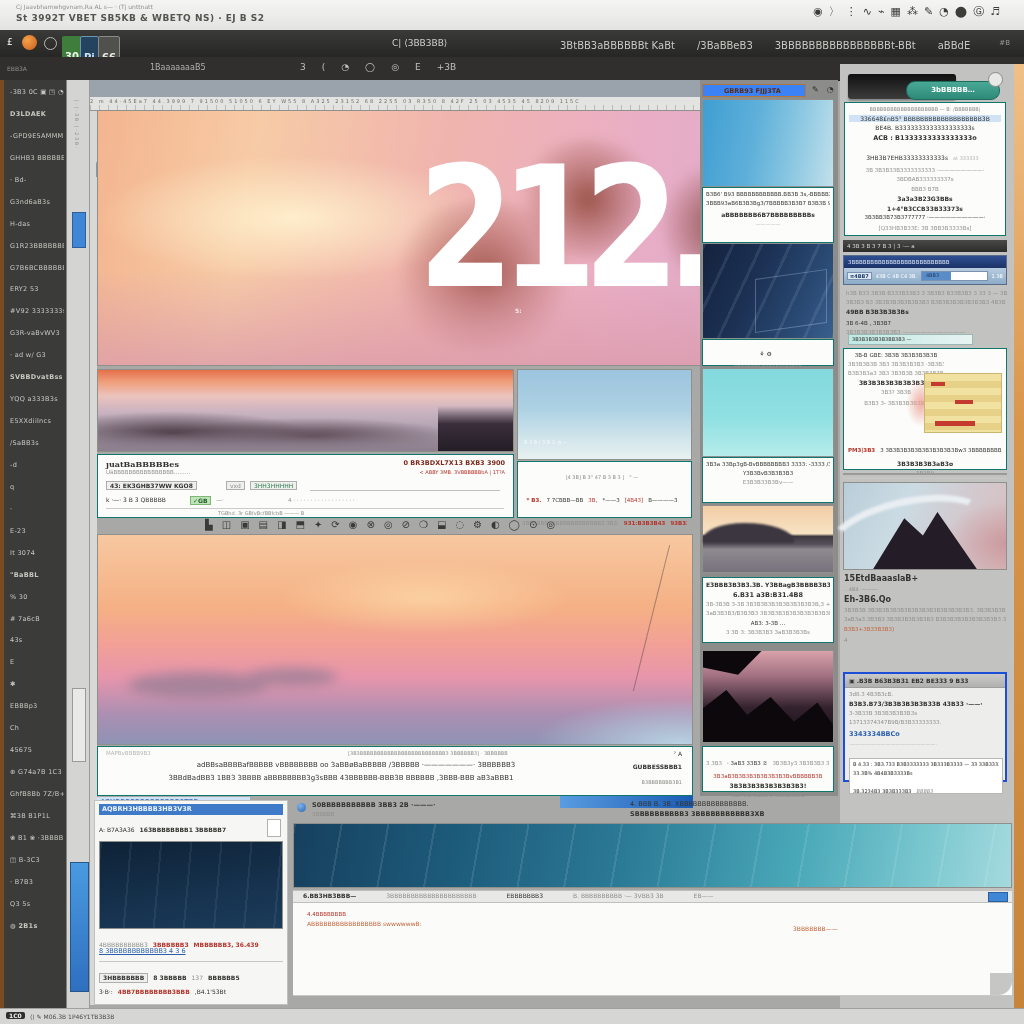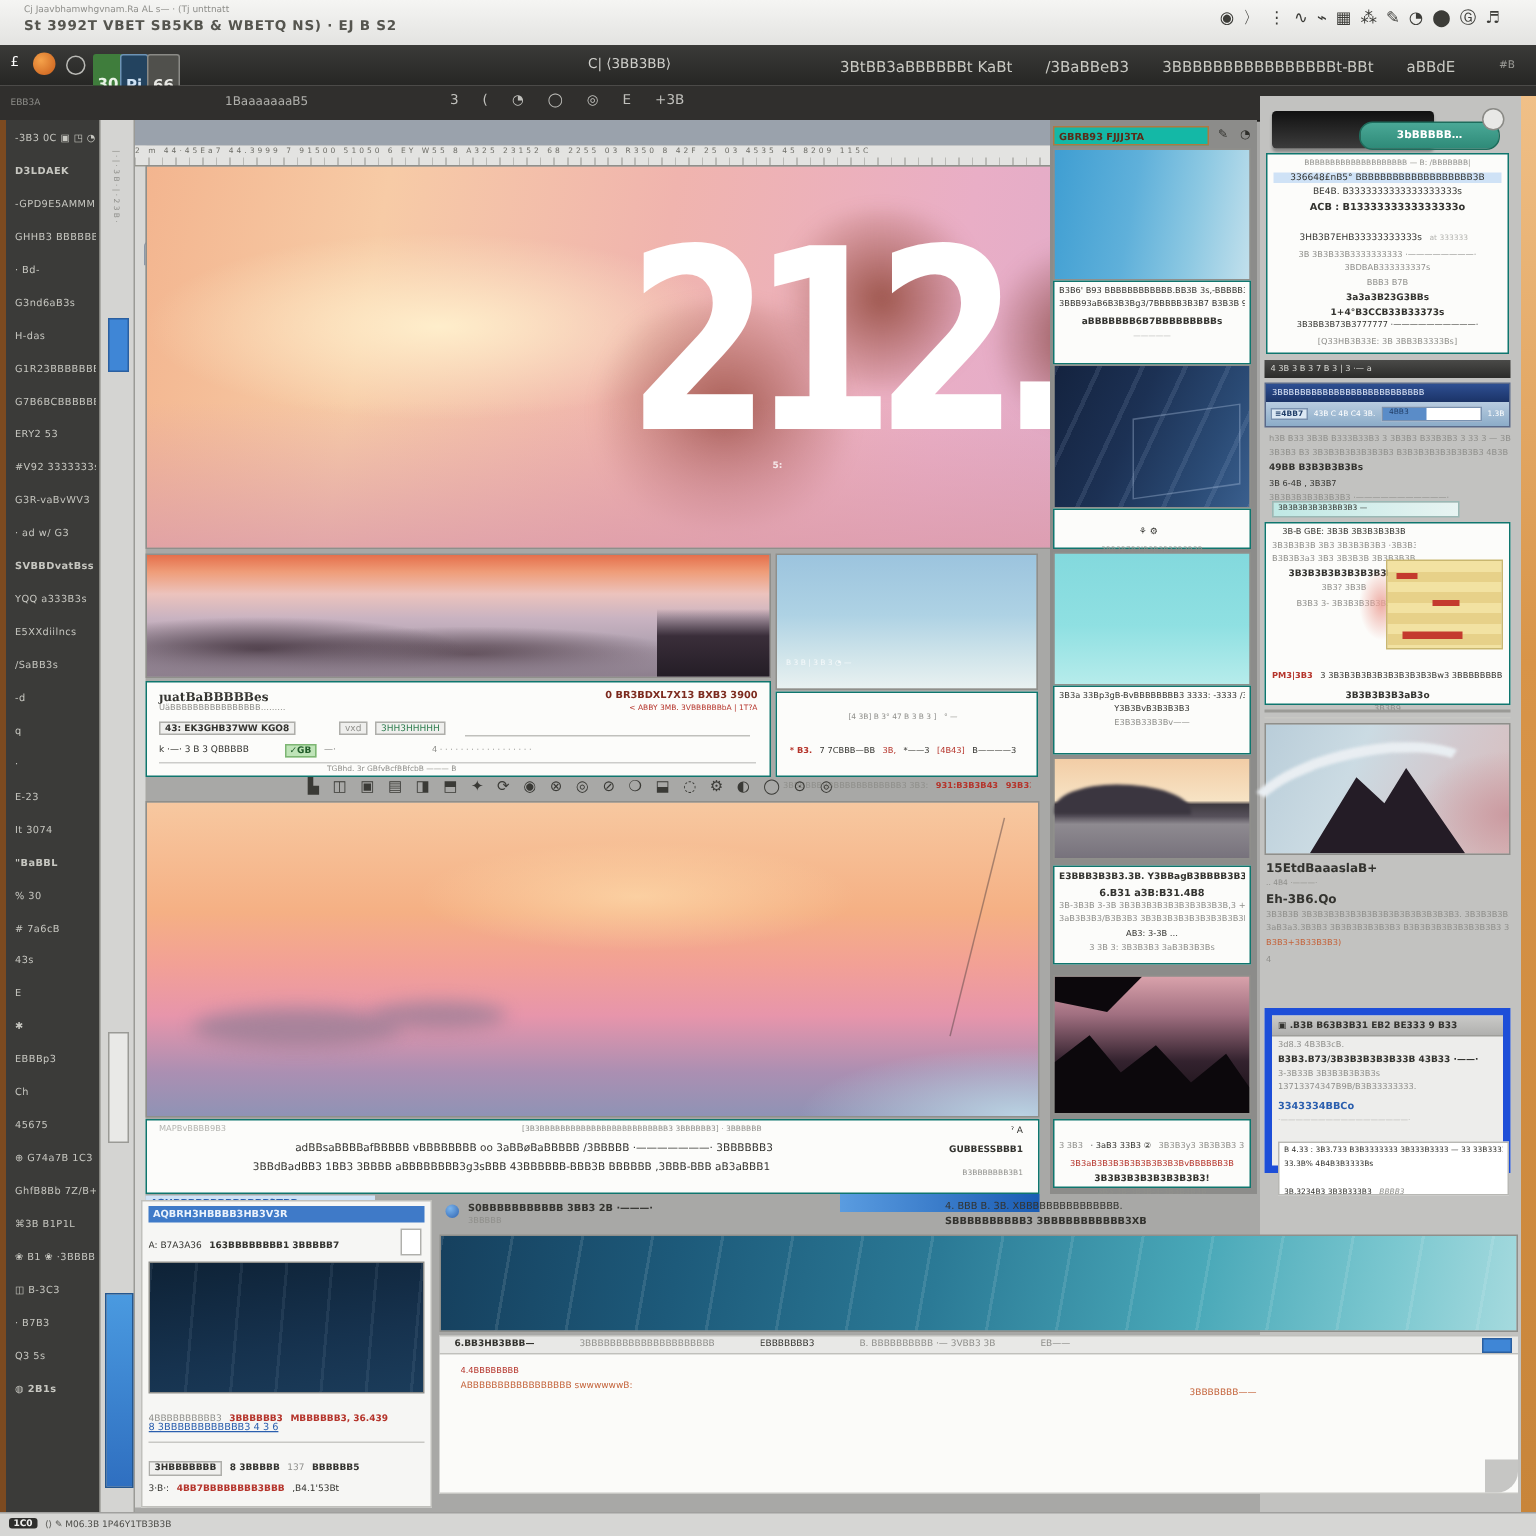--- a/index.html
+++ b/index.html
@@ -272,21 +272,21 @@
     <span class="abs t6 dk" style="right:10px;top:3px">ˀ A</span>
     <div class="abs t7 dk row" style="left:8px;top:14px;width:500px">adBBsaBBBBafBBBBB vBBBBBBBB oo 3aBBøBaBBBBB /3BBBBB ·———————·  3BBBBBB3</div>
     <div class="abs t7 dk row" style="left:8px;top:27px;width:470px">3BBdBadBB3 1BB3 3BBBB  aBBBBBBBB3g3sBBB 43BBBBBB-BBB3B  BBBBBB ,3BBB-BBB aB3aBBB1</div>
     <span class="abs t6 dk b" style="right:10px;top:16px">GUBBESSBBB1</span>
     <span class="abs t5 dim" style="right:10px;top:32px">B3BBBBBBB3B1</span>
   </div>
   <div class="abs t65 b bl hl row" style="left:97px;top:797px;width:150px;height:11px;line-height:11px;padding-left:3px">4GHBBBBBBBBBBBBB3TBRy</div>
   <div class="abs" style="left:560px;top:796px;width:133px;height:12px;background:linear-gradient(90deg,#5a9ce0,#1a5cb4)"></div>
 
   <div class="abs" style="left:700px;top:80px;width:138px;height:716px;background:#8c8c8a">
-    <div class="abs t65 b row" style="left:2px;top:4px;width:104px;height:13px;line-height:13px;background:#14b8a6;border:1px solid #b07840;color:#5a2c18;padding-left:3px;box-sizing:border-box">GBRB93 FJJJ3TA</div>
+    <div class="abs t65 b row" style="left:2px;top:4px;width:104px;height:13px;line-height:13px;background:#3b82f6;border:1px solid #b07840;color:#5a2c18;padding-left:21px;box-sizing:border-box">GBRB93 FJJJ3TA</div>
     <div class="abs row" style="left:112px;top:5px;display:flex;gap:8px;font-size:8px;color:#2e2e2a" data-list="cards.header_icons">
         <span>✎</span>
         <span>◔</span>
       </div>
 
     <div class="abs img" id="c1img" style="left:2px;top:19px;width:132px;height:88px;background:linear-gradient(100deg,#3f9ed2 0%,#5fb0da 40%,#8cc8e2 70%,#c2e0ec 100%)"></div>
     <div class="abs panel" style="left:2px;top:107px;width:132px;height:56px;padding:3px 3px" data-list="cards.c1_caption">
         <div class="dk t55">B3B6' B93 BBBBBBBBBBBB.BB3B 3s,-BBBBB3 13B3B3B</div>
         <div class="dk t55">3BBB93aB6B3B3Bg3/7BBBBB3B3B7 B3B3B 93 93BBB3</div>
         <div></div>
@@ -415,21 +415,21 @@
       <div class="dk b t8">15EtdBaaaslaB+</div>
       <div class="dim t5">.. 4B4 ·———·</div>
       <div class="dk b t8">Eh-3B6.Qo</div>
       <div class="dim t55">3B3B3B 3B3B3B3B3B3B3B3B3B3B3B3B3B3B3. 3B3B3B3B3B3B3B3B3B3B3B.</div>
       <div class="dim t55">3aB3a3.3B3B3 3B3B3B3B3B3B3 B3B3B3B3B3B3B3B3B3 3B3B3 3B3B3B3B</div>
       <div class="o t55">B3B3+3B33B3B3)</div>
       <div></div>
       <div class="dim t55">4</div>
     </div>
 
-  <div class="abs" style="left:843px;top:672px;width:164px;height:110px;background:#ededeb;border:5px solid #1d4ed8;box-sizing:border-box">
+  <div class="abs" style="left:843px;top:672px;width:164px;height:110px;background:#ededeb;border:2px solid #1d4ed8;box-sizing:border-box">
     <div class="row t6 b dk" style="height:13px;line-height:13px;background:linear-gradient(#cacac8,#b0b0ae);padding-left:4px;border-bottom:1px solid #9e9e9a">▣  .B3B B63B3B31   EB2 BE333 9 B33</div>
     <div style="padding:3px 4px 0 4px" data-list="right_col.gray_rows">
         <div class="dim t55">3d8.3 4B3B3cB.</div>
         <div class="dk b t6">B3B3.B73/3B3B3B3B3B33B   43B33 ·——·</div>
         <div class="dim t55">3-3B33B 3B3B3B3B3B3s</div>
         <div class="dim t55">13713374347B9B/B3B33333333.</div>
         <div></div>
         <div class="bl b t65">3343334BBCo</div>
         <div class="faint t5">·—————————————————·</div>
       </div>

